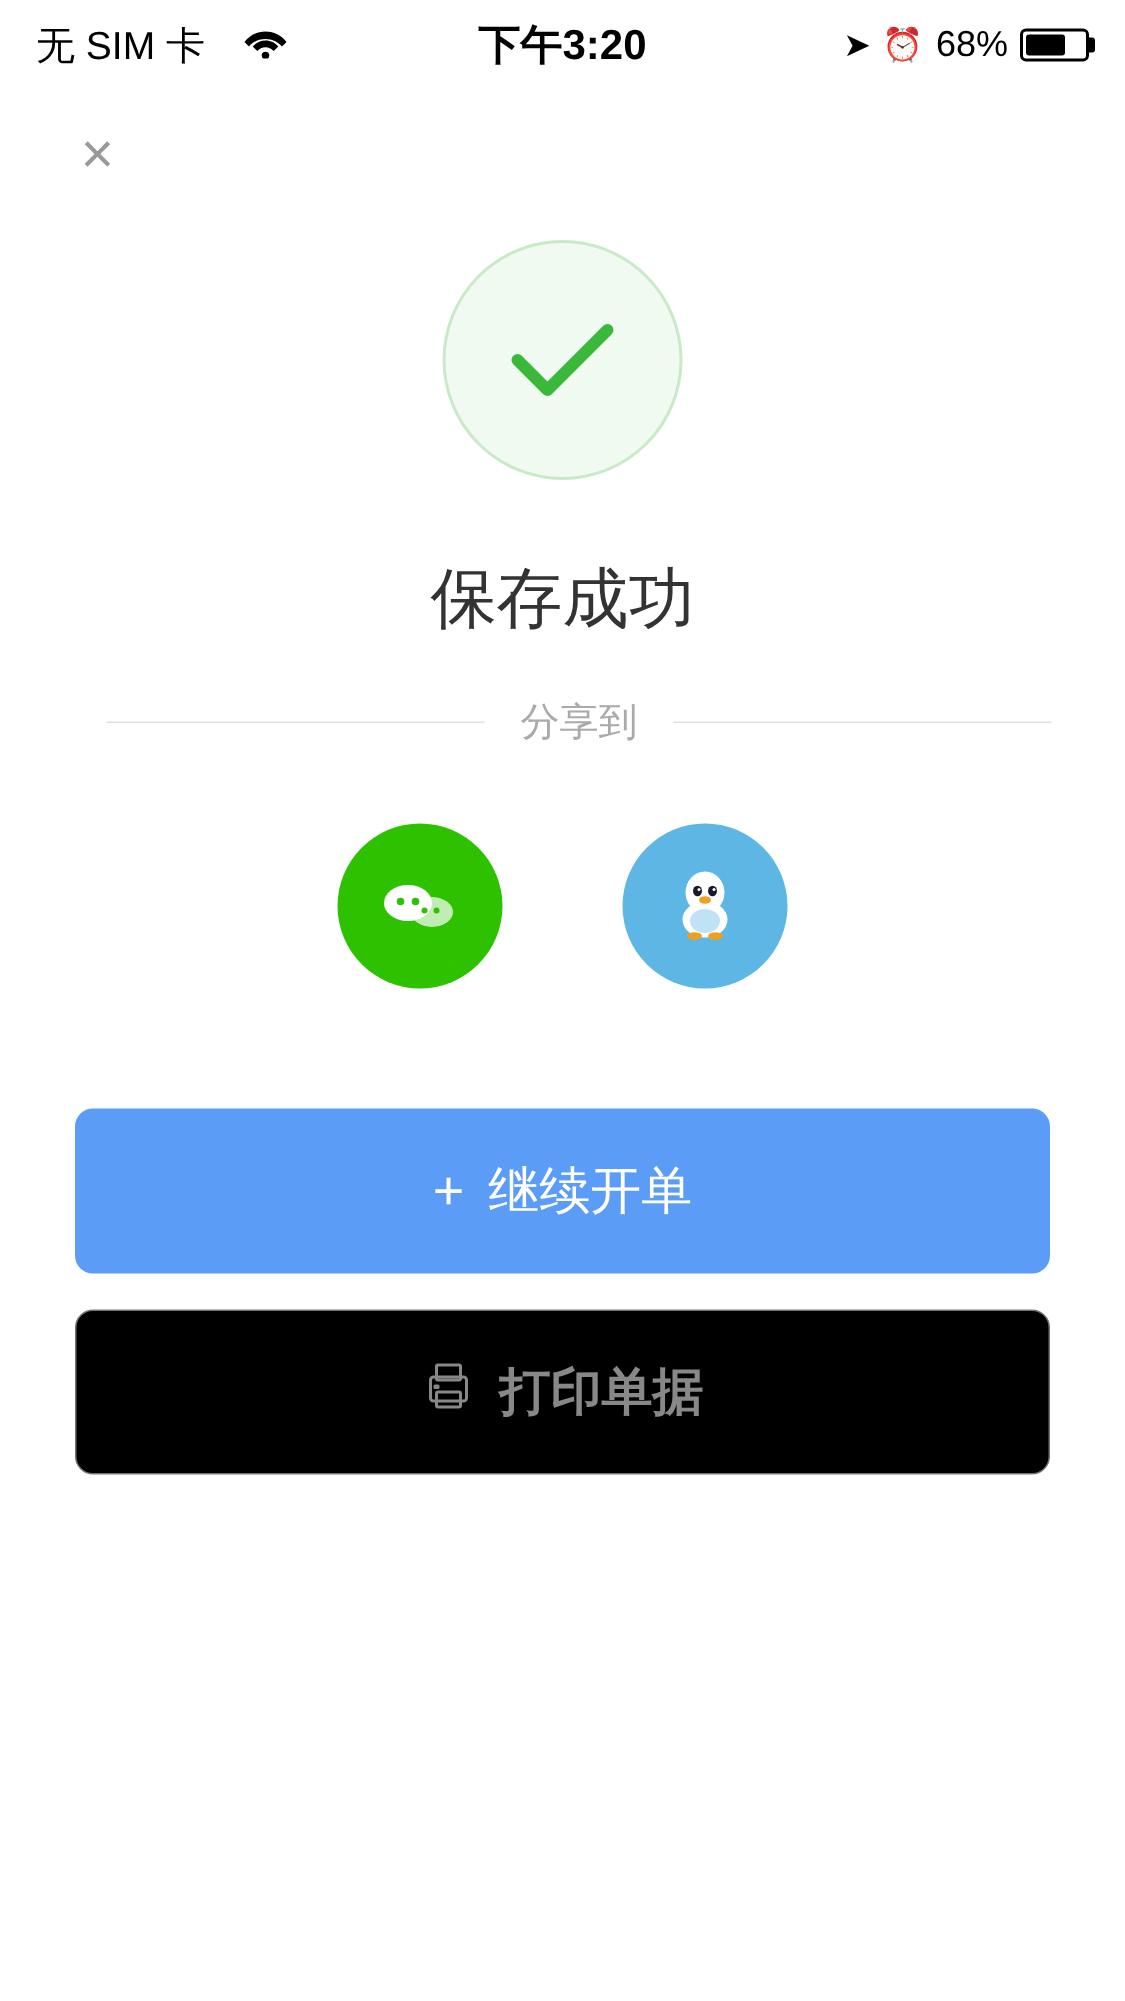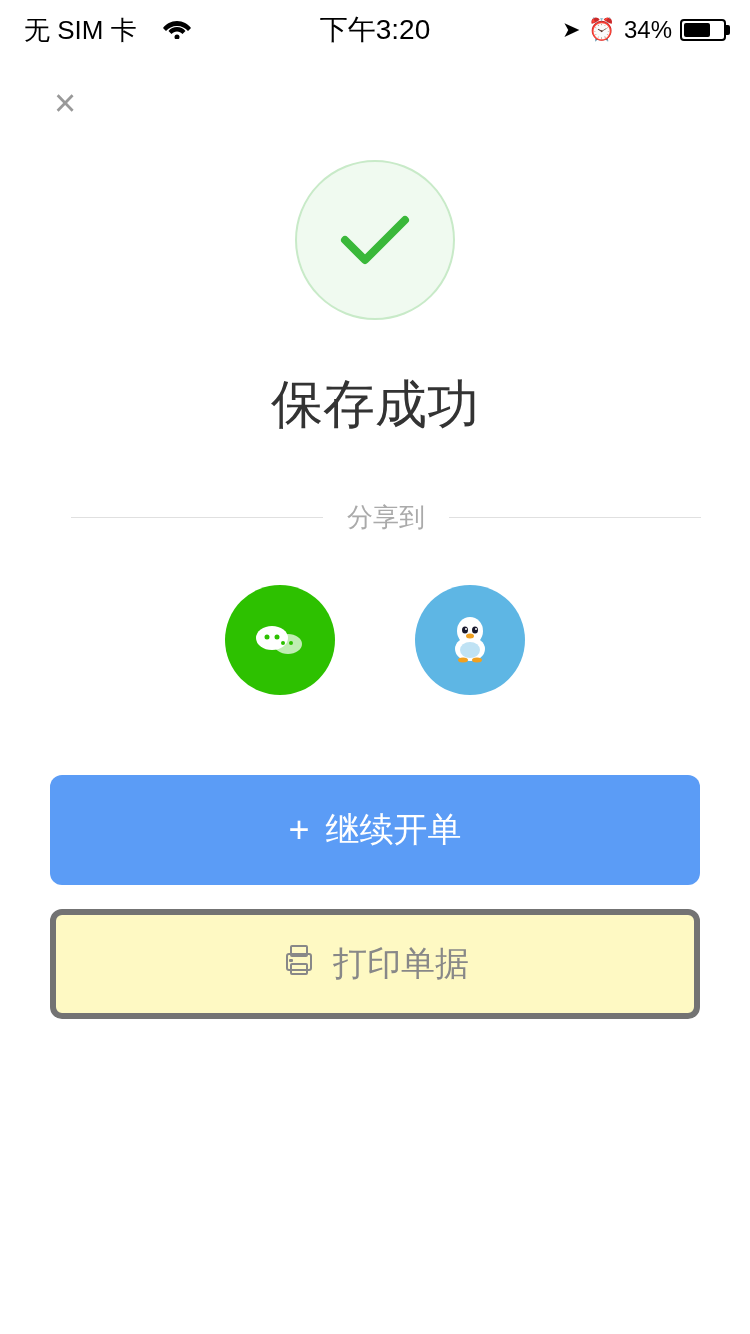--- a/index.html
+++ b/index.html
@@ -32,21 +32,21 @@
     .status-bar-left {
       display: flex;
       align-items: center;
       gap: 24px;
       font-size: 26px;
       color: #000;
     }
 
     .status-bar-center {
       font-size: 28px;
-      font-weight: 400;
+      font-weight: 700;
       color: #000;
       position: absolute;
       left: 50%;
       transform: translateX(-50%);
     }
 
     .status-bar-right {
       display: flex;
       align-items: center;
       gap: 8px;
@@ -133,24 +133,24 @@
     .checkmark-path {
       fill: none;
       stroke: #3ab83a;
       stroke-width: 8;
       stroke-linecap: round;
       stroke-linejoin: round;
     }
 
     
     .success-title {
-      font-size: 52px;
+      font-size: 44px;
       color: #333333;
       font-weight: 400;
-      margin-bottom: 60px;
+      margin-bottom: 35px;
     }
 
     
     .share-divider {
       width: 100%;
       display: flex;
       align-items: center;
       padding: 0 60px;
       margin-bottom: 50px;
       margin-left: 22px;
@@ -220,23 +220,24 @@
       outline: none;
     }
 
     .action-btn-primary {
       background: #5b9cf6;
       color: #ffffff;
       border: none;
     }
 
     .action-btn-secondary {
-      background: #fef9c3;
+      background: #000000;
       color: #888888;
-      border: 6px solid #737373;
+      border: 1px solid #737373;
+      font-weight: bold;
     }
 
     .btn-icon-white {
       font-size: 36px;
       color: #ffffff;
     }
   </style>
 </head>
 <body>
 
@@ -248,21 +249,21 @@
         <path d="M16 6 C10 6 5 9 2 13 L5 16 C7.5 13 11.5 11 16 11 C20.5 11 24.5 13 27 16 L30 13 C27 9 22 6 16 6Z" fill="#000"></path>
         <path d="M16 12 C12.5 12 9.5 13.5 7.5 16 L10.5 19 C12 17.5 13.8 16.5 16 16.5 C18.2 16.5 20 17.5 21.5 19 L24.5 16 C22.5 13.5 19.5 12 16 12Z" fill="#000"></path>
         <circle cx="16" cy="22" r="2.5" fill="#000"></circle>
       </svg>
     </span>
   </div>
   <div class="status-bar-center">下午3:20</div>
   <div class="status-bar-right">
     <span style="font-size:22px;">➤</span>
     <span style="font-size:22px;">⏰</span>
-    <span>34%</span>
+    <span>68%</span>
     <div class="battery-icon">
       <div class="battery-fill"></div>
     </div>
   </div>
 </div>
 
 <div class="close-button">
   <span class="close-x">×</span>
 </div>
 

